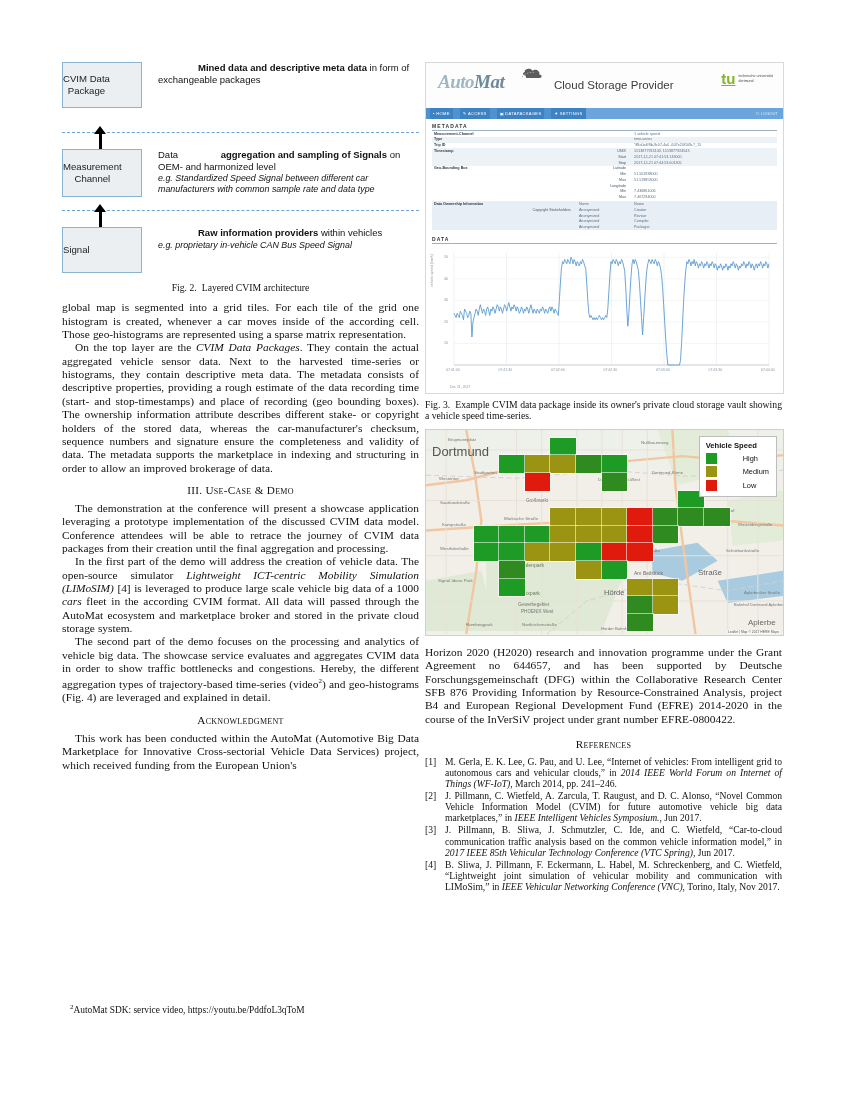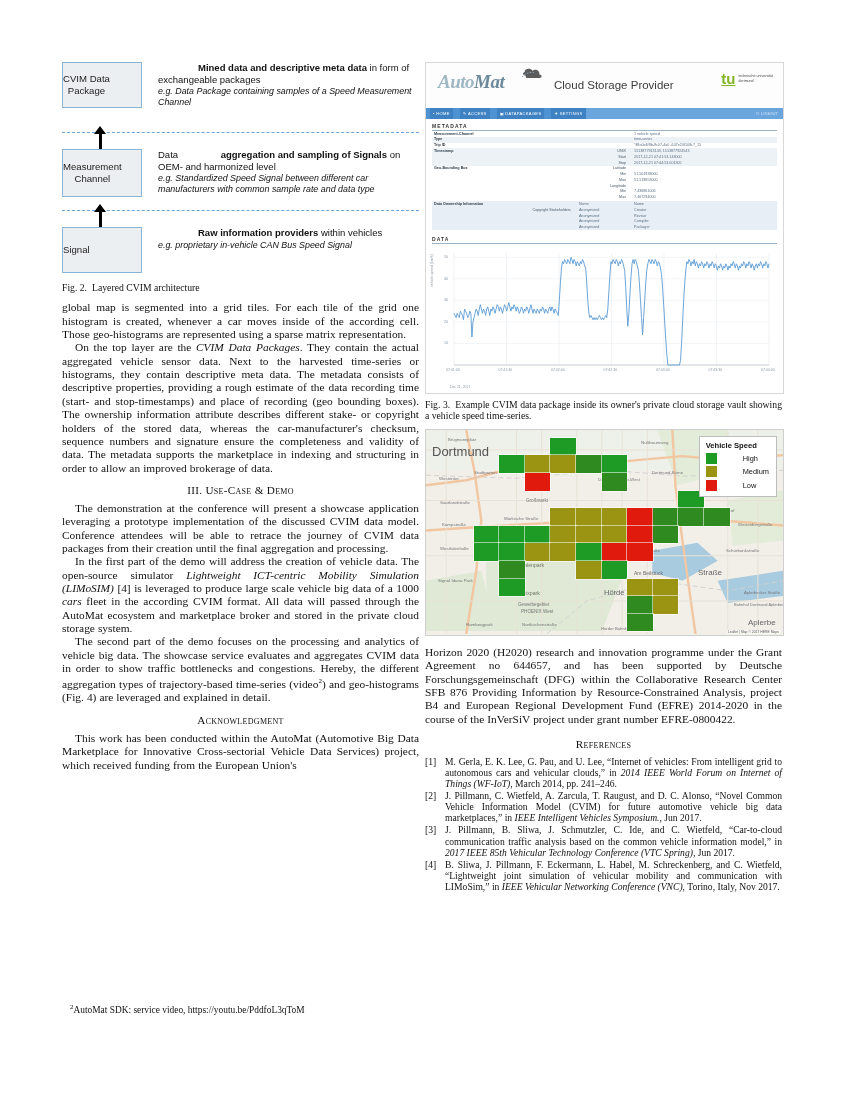--- a/index.html
+++ b/index.html
@@ -7,21 +7,21 @@
   .page{width:850px;height:1100px;background:#fff;position:relative;overflow:hidden;margin:0 auto;}
   .col{position:absolute;top:62px;width:357px;}
   .col-left{left:62px;}
   .col-right{left:425px;}
   p.body{font-size:11.4px;line-height:13.35px;text-align:justify;margin:0;text-indent:13px;color:#111;
          -webkit-hyphens:auto;hyphens:auto;word-spacing:0.2px;}
   p.body.noindent{text-indent:0;}
   .sec-head{text-align:center;font-size:11.2px;margin:9px 0 6px 0;font-variant:small-caps;letter-spacing:.3px;color:#111;}
   .caption{font-size:9.7px;line-height:11.4px;text-align:justify;margin:5px 0 0 0;color:#111;}
   .caption .lbl{margin-right:5px;}
-  .caption.center{}
+  .caption.center{text-align:center;}
   i{font-style:italic;}
   .fnote{position:absolute;left:62px;bottom:84px;width:357px;}
   .fnote p{font-size:9.4px;line-height:11px;margin:0;color:#111;text-indent:8px;}
   sup{font-size:7px;vertical-align:super;}
 
   
   .fig2{position:relative;width:357px;height:215px;}
   .f2row{position:absolute;left:0;width:357px;display:flex;align-items:flex-start;}
   .f2box{width:78px;min-height:44px;border:1px solid #8ab4d6;background:#eceff1;
          display:flex;align-items:center;justify-content:flex-start;text-align:center;
@@ -95,21 +95,20 @@
 
     <div class="fig2">
 
       <div class="f2row" style="top:0;">
         <div class="f2box">
             <span style="white-space:pre-line">CVIM Data
 Package</span>
           </div>
         <div class="f2txt">
           <b>Mined data and descriptive meta data</b><span> in form of exchangeable packages</span>
-          <span class="eg">e.g. Data Package containing samples of a Speed Measurement Channel</span>
         </div>
       </div>
       <div class="dash" style="top:70px;"></div>
       <div class="arr-stem" style="left:37px;top:72px;height:15px;"></div>
       <div class="arr-head" style="left:32px;top:64px;"></div>
 
       <div class="f2row" style="top:87px;">
         <div class="f2box" style="min-height:46px;">
             <span style="white-space:pre-line">Measurement
 Channel</span>

